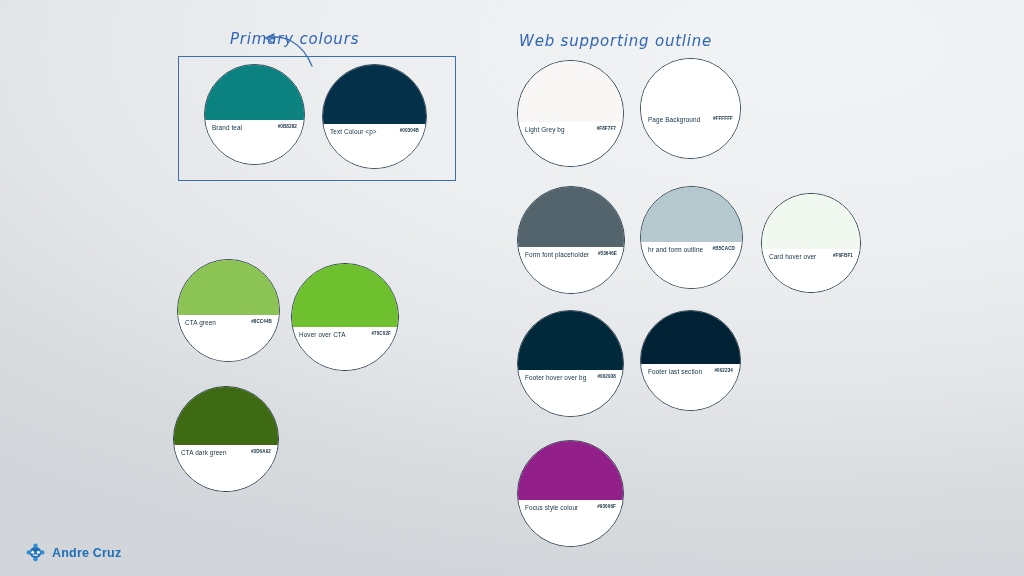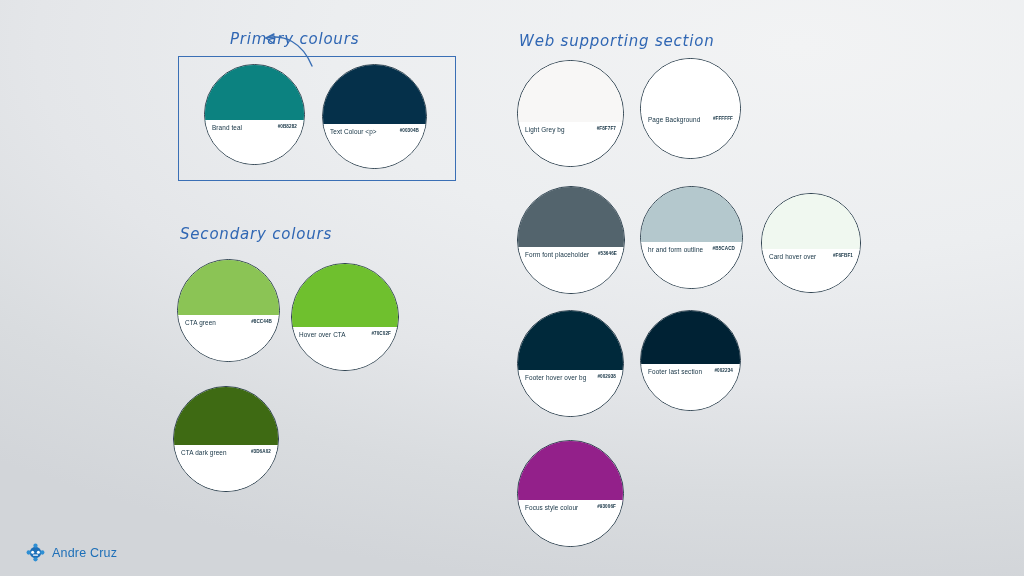--- a/index.html
+++ b/index.html
@@ -68,30 +68,29 @@
     color:#123041;
     letter-spacing:0.1px;
     white-space:nowrap;
     line-height:1;
     margin-left:auto;
   }
 
   
   .logo { position:absolute; left:26px; top:543px; display:flex; align-items:center; gap:7px; }
   .logo-mark { width:19px; height:19px; flex:0 0 auto; }
-  .logo-text { font-size:12.5px; font-weight:normal; color:#1d6fb8; letter-spacing:0.2px; }
+  .logo-text { font-size:12.5px; font-weight:bold; color:#1d6fb8; letter-spacing:0.2px; }
 </style>
 </head>
 <body>
 
 <div class="canvas">
 
   <div class="hand-heading" id="heading-primary">Primary colours</div>
-  <div class="hand-heading" id="heading-secondary">Secondary colours</div>
-  <div class="hand-heading" id="heading-web">Web supporting section</div>
+  <div class="hand-heading" id="heading-web">Web supporting outline</div>
 
   <div class="callout-box"></div>
   <svg class="callout-arrow" viewBox="0 0 56 38">
     <path d="M4 8 C 22 4, 40 12, 50 36" fill="none" stroke="#3a6fb5" stroke-width="1.4" stroke-linecap="round"></path>
     <path d="M4 8 L 12 4 M4 8 L 11 13" fill="none" stroke="#3a6fb5" stroke-width="1.4" stroke-linecap="round"></path>
   </svg>
 
   <div id="swatch-layer">
       <div class="swatch" style="left: 204px; top: 64px; width: 101px; height: 101px;">
         <div class="fill" style="height: 57px; background: rgb(12, 130, 128);"></div>

